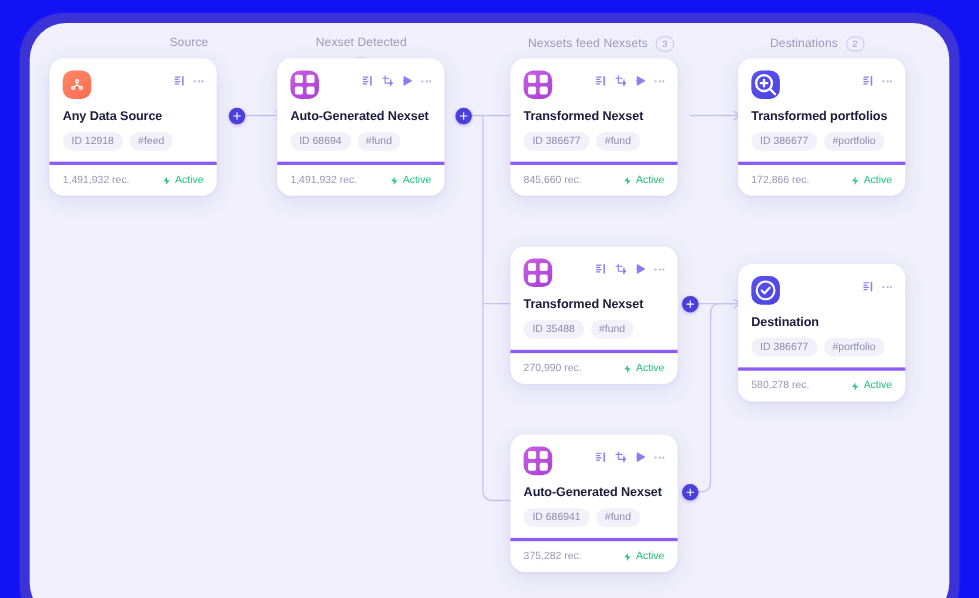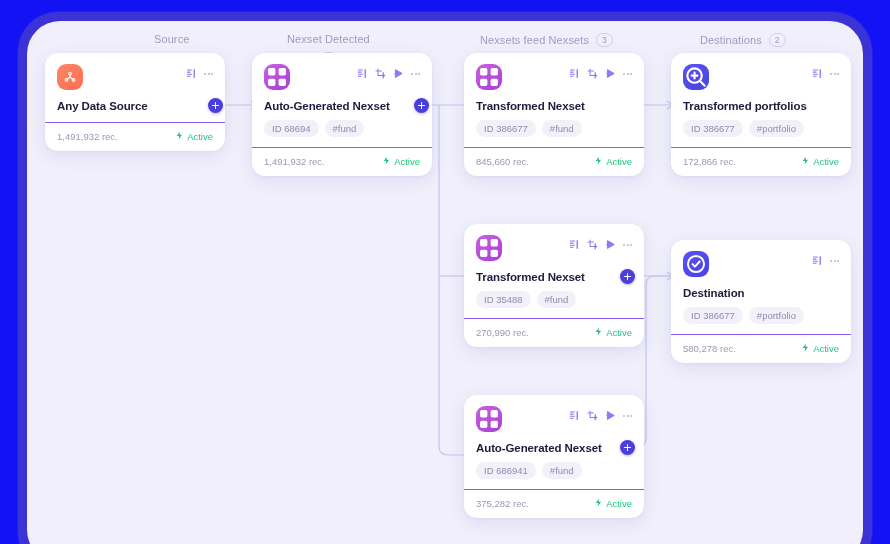--- a/index.html
+++ b/index.html
@@ -48,21 +48,21 @@
     border-radius: 8px;
     border: 1px solid #cfceea;
     font-size: 8.5px;
     color: #9d9cbe;
     line-height: 1;
   }
 
   
   .card {
     position: absolute;
-    width: 180px;
+    width: 152px;
     background: #ffffff;
     border-radius: 13px;
     box-shadow: 0 5px 18px rgba(80,70,170,0.10), 0 1px 3px rgba(80,70,170,0.06);
     z-index: 5;
   }
   .card-top { padding: 11px 12px 10px 12px; }
   .card-head {
     display: flex;
     align-items: flex-start;
     justify-content: space-between;
@@ -106,28 +106,28 @@
   .chip {
     background: #f2f1fa;
     color: #8e8cae;
     font-size: 9.5px;
     border-radius: 10px;
     padding: 3.5px 8px;
     line-height: 1;
     white-space: nowrap;
   }
   .card-foot {
-    border-top: 1px solid #8b5cf6;
+    border-top: 3px solid #8b5cf6;
     padding: 8px 12px 9px 12px;
     display: flex;
     align-items: center;
     justify-content: space-between;
   }
   .rec { font-size: 9.5px; color: #9a98b6; }
-  .status { display: flex; align-items: flex-start; gap: 3px; font-size: 9.5px; color: #25c281; }
+  .status { display: flex; align-items: flex-end; gap: 3px; font-size: 9.5px; color: #25c281; }
   .status svg { width: 9px; height: 9px; display: block; }
 
   
   #wires { position: absolute; inset: 0; z-index: 2; }
   #wires path, #wires line { fill: none; stroke: #c7c3ef; stroke-width: 1.2; }
 
   .plus {
     position: absolute;
     width: 15px; height: 15px;
     border-radius: 50%;
@@ -206,20 +206,24 @@
               </svg>
             </span>
             <span class="dots">
                 <i></i>
                 <i></i>
                 <i></i>
               </span>
           </div>
         </div>
         <div class="card-title">Any Data Source</div>
+        <div class="chips">
+          <span class="chip">ID 12918</span>
+          <span class="chip">#feed</span>
+        </div>
       </div>
       <div class="card-foot">
         <span class="rec">1,491,932 rec.</span>
         <span class="status">
           <svg viewBox="0 0 24 24" fill="#25c281">
               <path d="M13 2 4.5 13H11l-1 9 9-12h-6.5z"></path>
             </svg>
           <span>Active</span>
         </span>
       </div>

